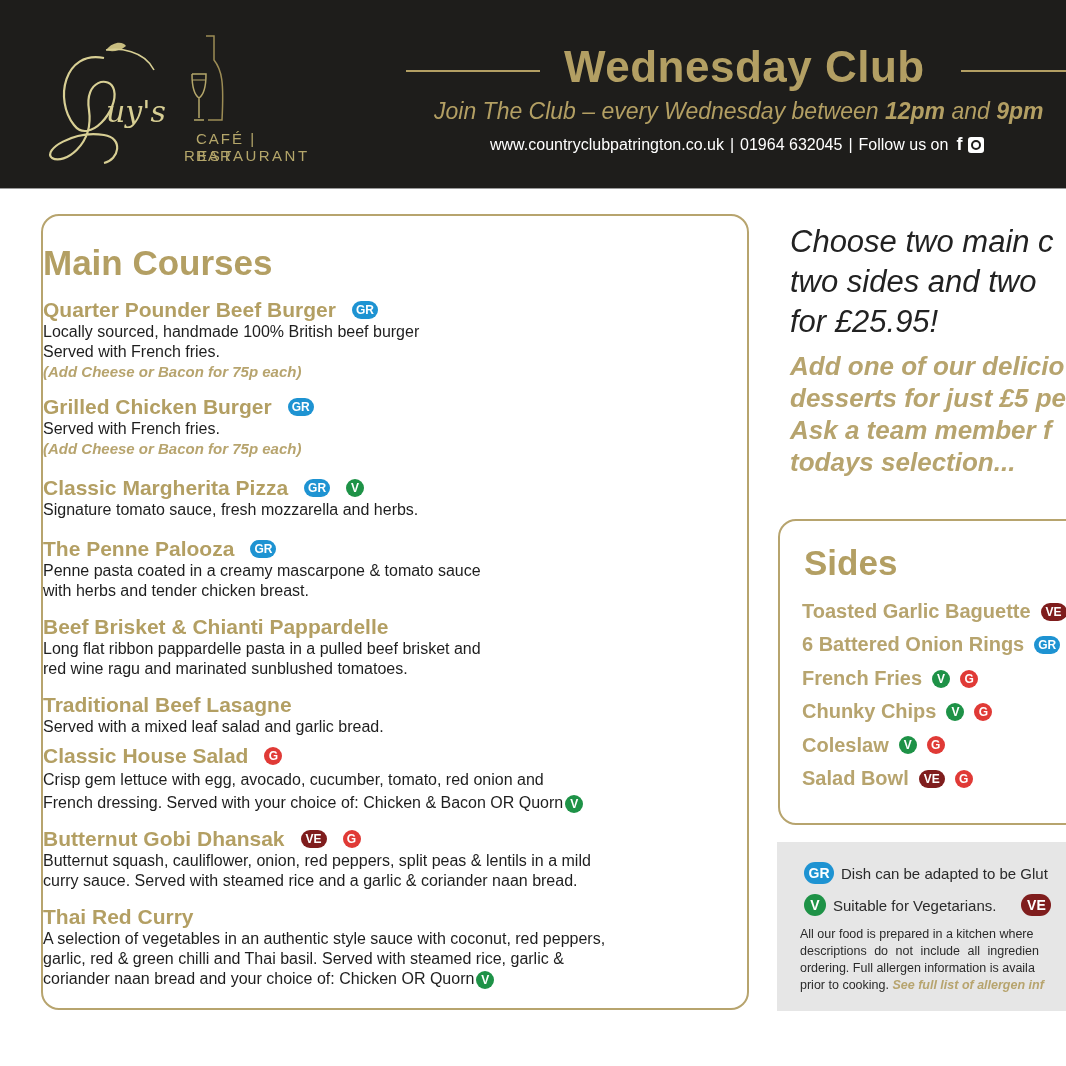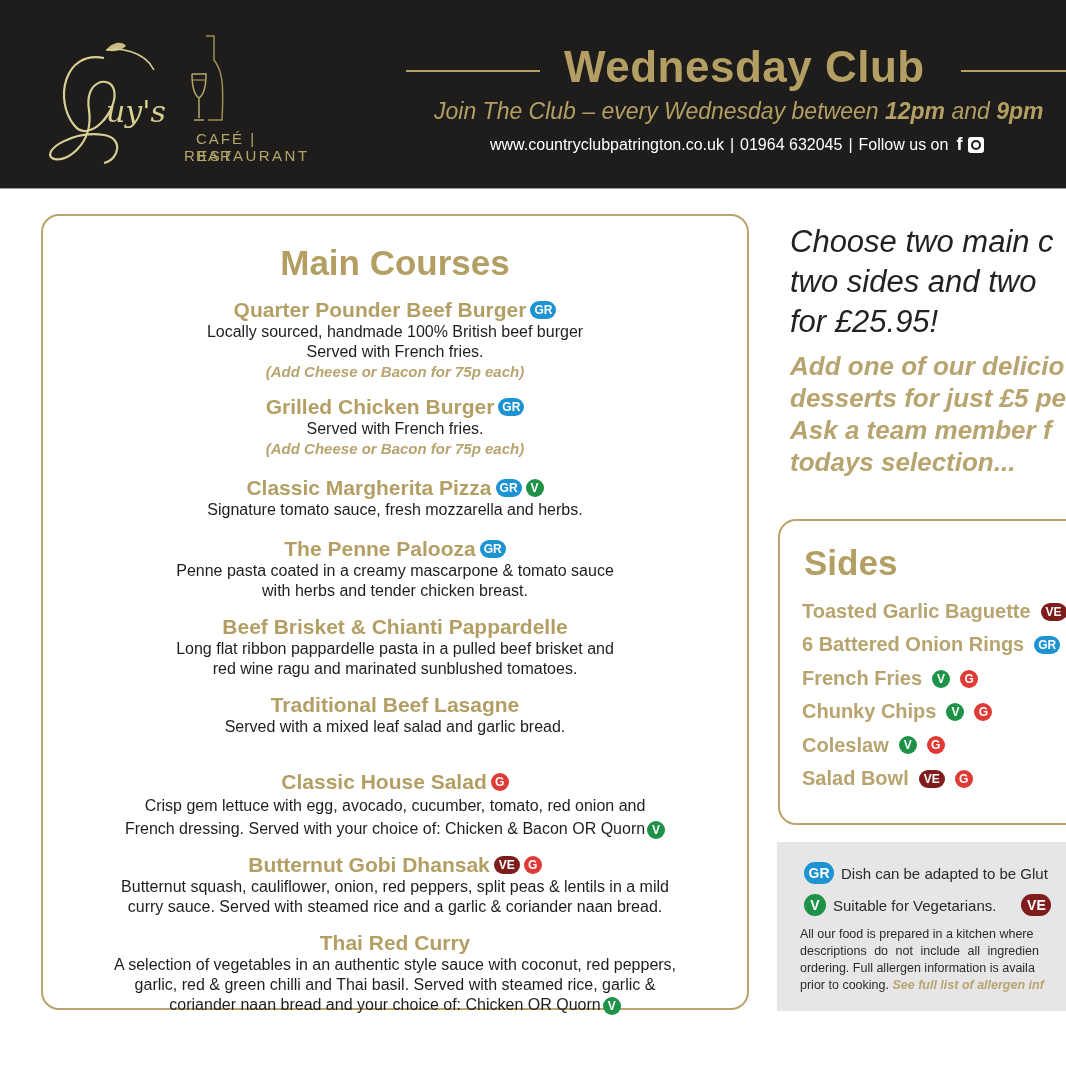--- a/index.html
+++ b/index.html
@@ -52,30 +52,29 @@
   }
   .social-ig::after {
     content: ""; position: absolute; left: 3px; top: 3px; width: 6px; height: 6px;
     border: 2px solid #1e1d1b; border-radius: 50%;
   }
 
   
   .main-card {
     position: absolute; left: 41px; top: 214px; width: 708px; height: 796px;
     border: 2px solid #b7a46e; border-radius: 18px; background: #fff;
-    text-align: center;
   }
   .main-title {
     margin-top: 26px; font-size: 35px; font-weight: bold; color: #b39f63;
     line-height: 42px;
   }
   .dish { margin-top: 0; }
   .dish-name {
     font-size: 21px; font-weight: bold; color: #b39f63; line-height: 24px;
-    display: inline-flex; align-items: center; gap: 2px; justify-content: center;
+    display: inline-flex; align-items: center; gap: 14px; justify-content: center;
   }
   .dish-desc { font-size: 16px; line-height: 20px; color: #1e1e1e; }
   .dish-note { font-size: 15px; line-height: 20px; font-style: italic; font-weight: bold; color: #b7a46e; }
 
   .badge {
     display: inline-flex; align-items: center; justify-content: center;
     height: 18px; min-width: 18px; padding: 0 3px; border-radius: 9px;
     font-size: 12px; font-weight: bold; color: #fff; line-height: 18px;
     vertical-align: middle; margin-left: 2px; font-style: normal;
     font-family: "Liberation Sans", sans-serif;
@@ -214,21 +213,21 @@
     <div class="dish-name">Beef Brisket &amp; Chianti Pappardelle</div>
     <div class="dish-desc">Long flat ribbon pappardelle pasta in a pulled beef brisket and</div>
     <div class="dish-desc">red wine ragu and marinated sunblushed tomatoes.</div>
   </div>
 
   <div class="dish" style="margin-top:14px">
     <div class="dish-name">Traditional Beef Lasagne</div>
     <div class="dish-desc">Served with a mixed leaf salad and garlic bread.</div>
   </div>
 
-  <div class="dish" style="margin-top:33px">
+  <div class="dish" style="margin-top:7px">
     <div class="dish-name">
         <span>Classic House Salad</span>
         <span class="badge g">G</span>
       </div>
     <div class="dish-desc" style="line-height:23px">Crisp gem lettuce with egg, avocado, cucumber, tomato, red onion and</div>
     <div class="dish-desc" style="line-height:23px"><span>French dressing. Served with your choice of: Chicken &amp; Bacon OR Quorn</span><span class="badge v">V</span></div>
   </div>
 
   <div class="dish" style="margin-top:13px">
     <div class="dish-name">

